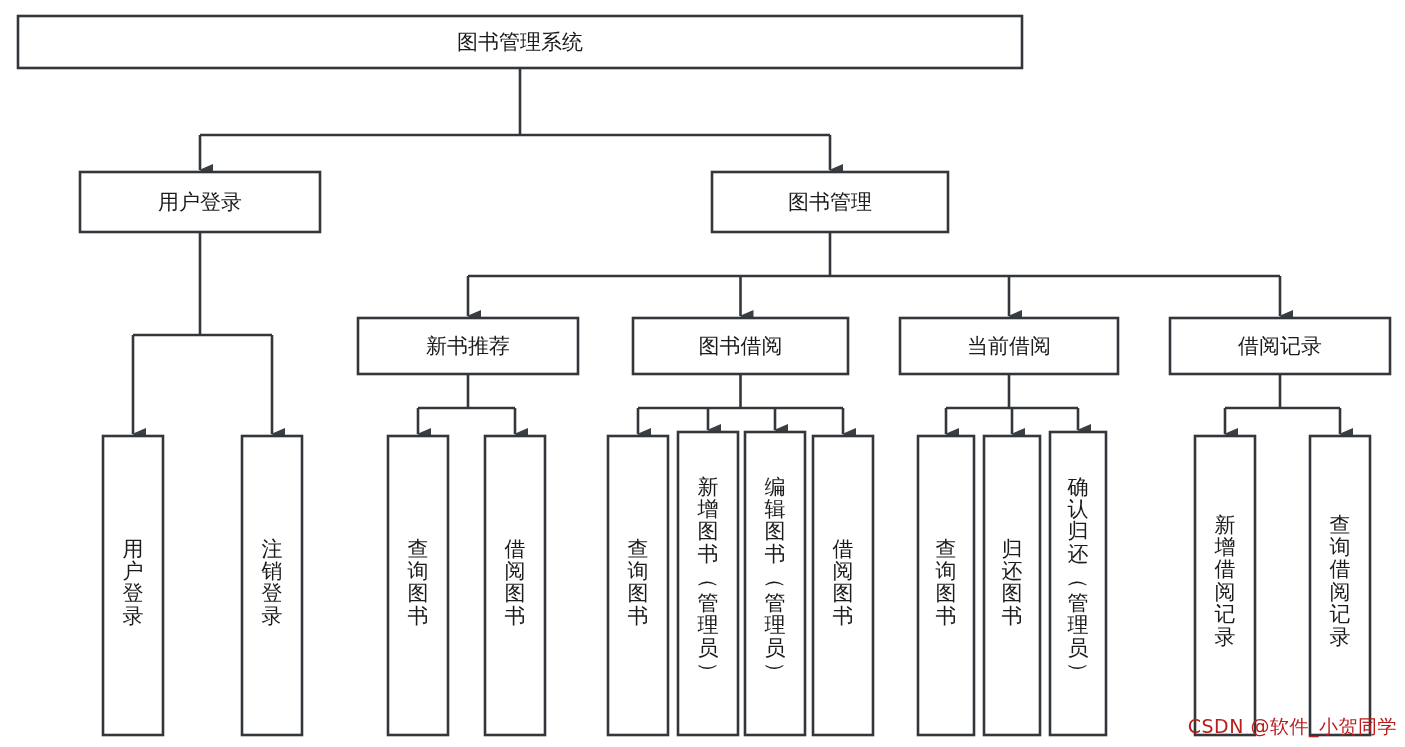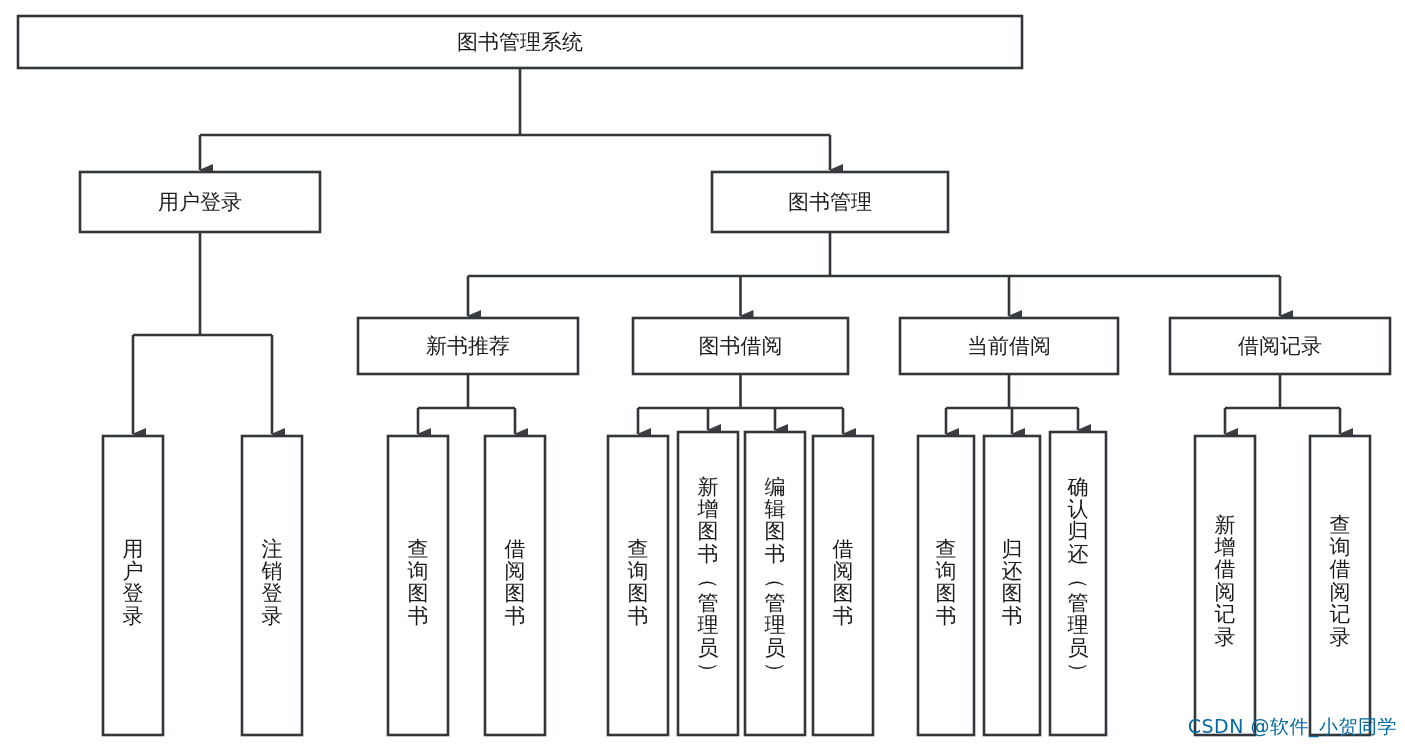--- a/index.html
+++ b/index.html
@@ -72,21 +72,21 @@
     transform: rotate(90deg);
     transform-origin: center center;
     margin: 2px 0;
   }
   .watermark {
     position: absolute;
     right: 8px;
     bottom: 4px;
     font-family: "DejaVu Sans", "Liberation Sans", sans-serif;
     font-size: 19px;
-    color: #0369a1;
+    color: #b91c1c;
     letter-spacing: 0.5px;
     white-space: nowrap;
     user-select: none;
   }
 </style>
 </head>
 <body>
 
 <div id="diagram-root">
   <svg id="tree-svg" viewBox="0 0 1405 747">

